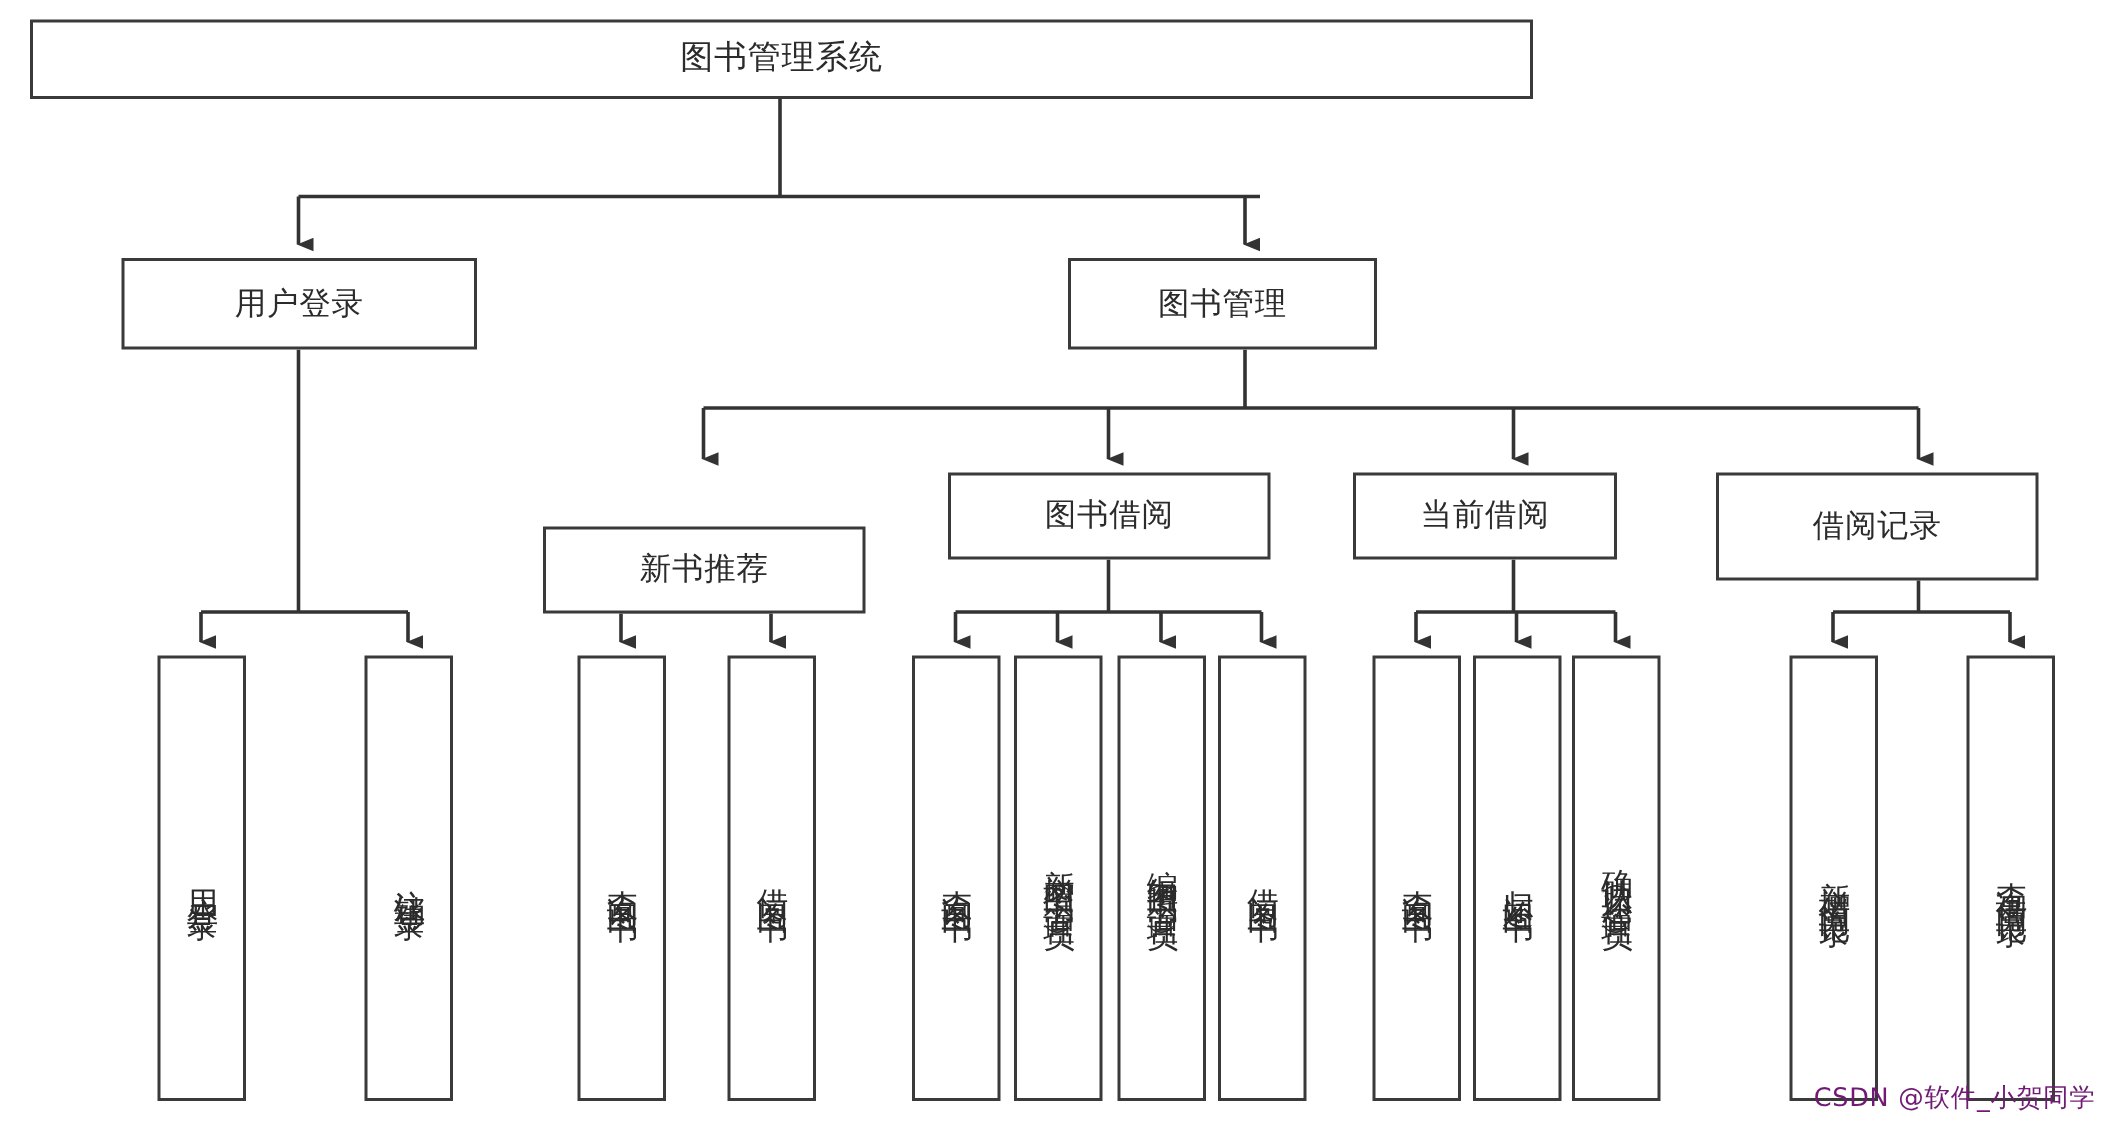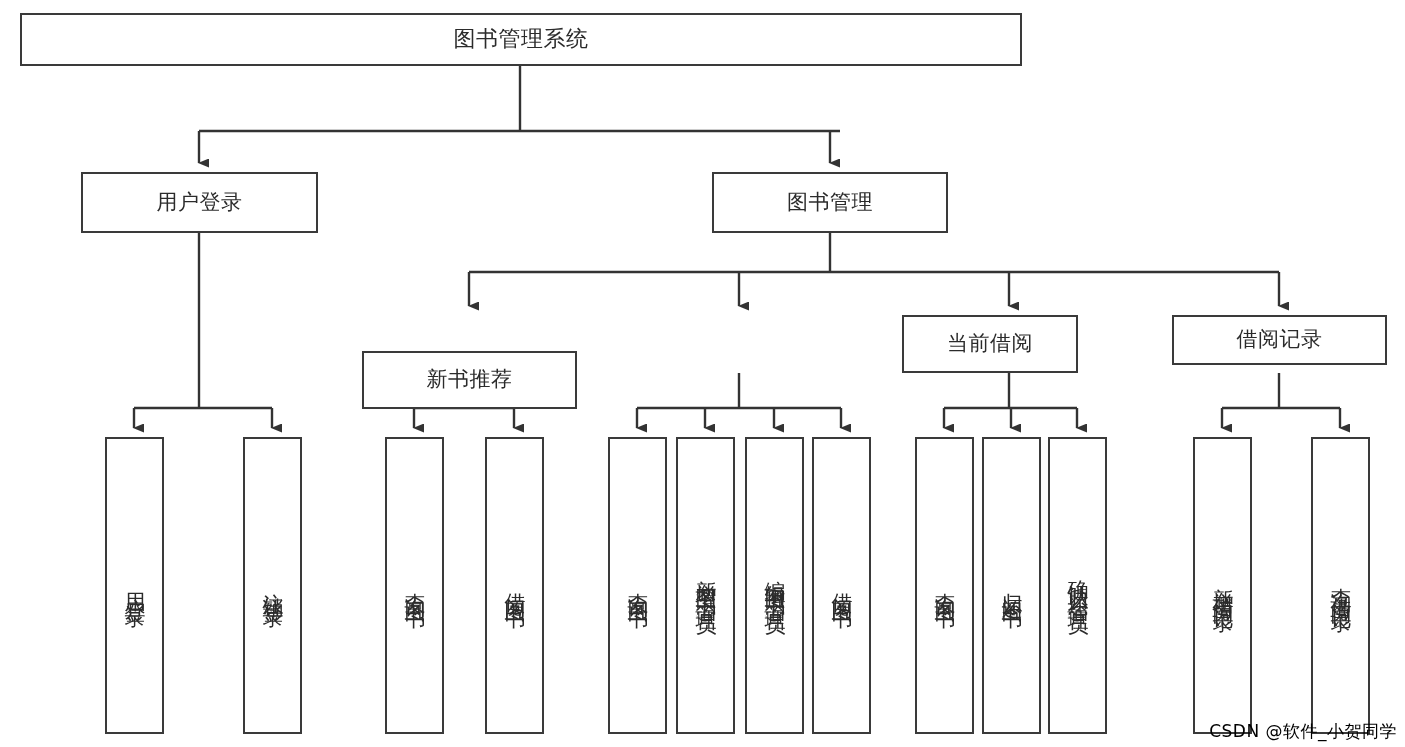--- a/index.html
+++ b/index.html
@@ -65,21 +65,21 @@
     line-height: 1.0;
     letter-spacing: 5px;
     white-space: nowrap;
     max-height: 100%;
   }
   #watermark {
     position: absolute;
     right: 8px;
     bottom: 4px;
     font-size: 17px;
-    color: #000000;
+    color: #701a75;
     letter-spacing: 0.5px;
     white-space: nowrap;
     user-select: none;
   }
 </style>
 </head>
 <body>
 
 <div id="diagram-root">
 
@@ -135,31 +135,34 @@
     </g>
   </svg>
 
   <div class="node horiz root" style="left:20px; top:13px; width:1002px; height:53px;">
     <span class="node-label">图书管理系统</span>
   </div>
 
   <div class="node horiz" style="left:81px; top:172px; width:237px; height:61px;">
     <span class="node-label">用户登录</span>
   </div>
-  <div class="node horiz" style="left:712px; top:172px; width:236px; height:61px;">
+  <div class="node horiz" style="left:712px; top:172px; width:206px; height:61px;">
     <span class="node-label">图书管理</span>
   </div>
 
   <div class="node horiz" style="left:362px; top:315px; width:215px; height:58px;margin-top:36px;">
     <span class="node-label">新书推荐</span>
   </div>
+  <div class="node horiz" style="left:632px; top:315px; width:215px; height:58px;">
+    <span class="node-label">图书借阅</span>
+  </div>
   <div class="node horiz" style="left:902px; top:315px; width:176px; height:58px;">
     <span class="node-label">当前借阅</span>
   </div>
-  <div class="node horiz" style="left:1172px; top:315px; width:215px; height:50px;">
+  <div class="node horiz" style="left:1144px; top:315px; width:215px; height:72px;">
     <span class="node-label">借阅记录</span>
   </div>
 
   <div class="node vert" style="left:105px; top:437px; width:59px; height:297px;">
     <span class="node-label">用户登录</span>
   </div>
   <div class="node vert" style="left:243px; top:437px; width:59px; height:297px;">
     <span class="node-label">注销登录</span>
   </div>
 

